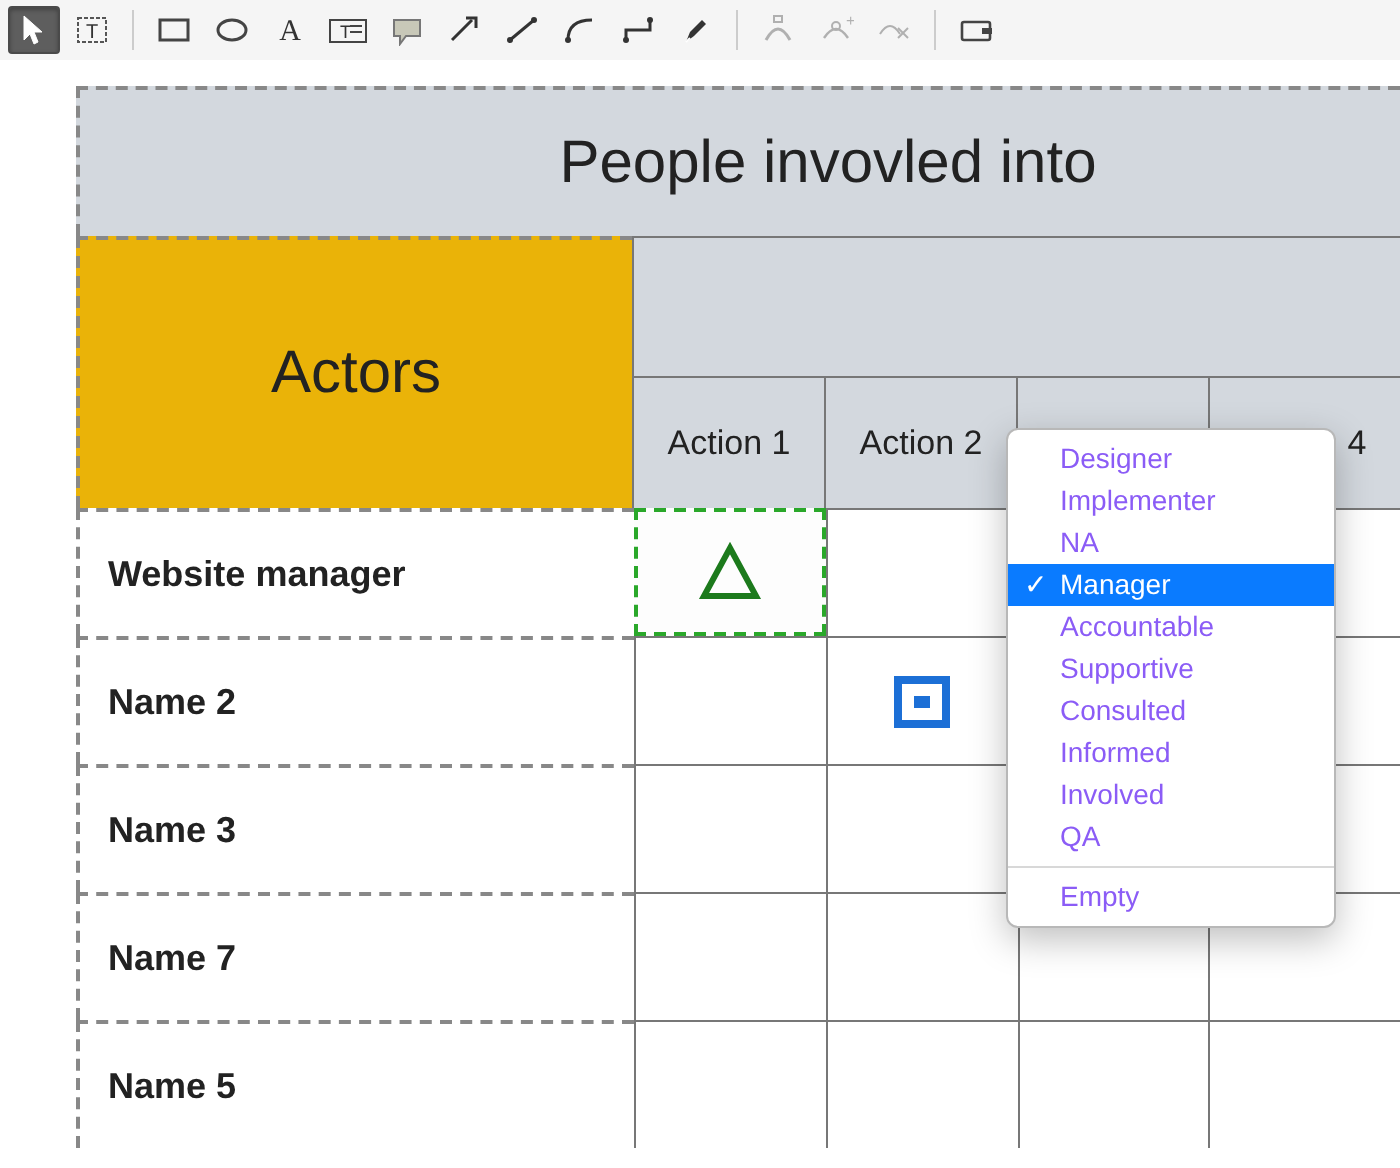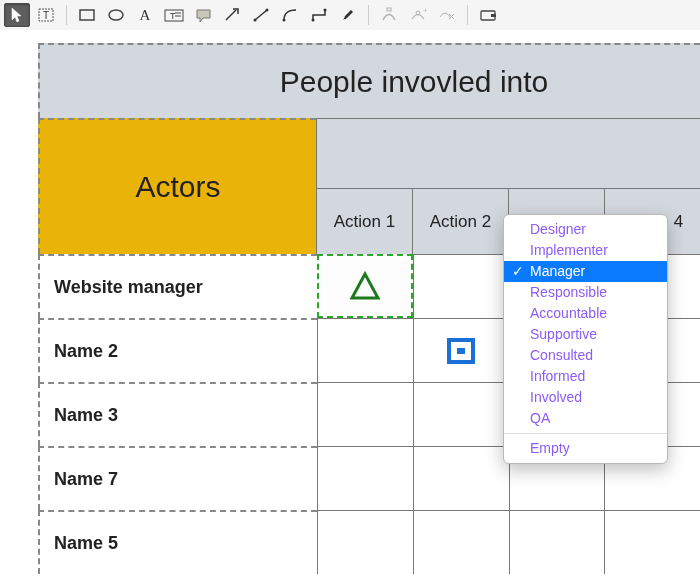--- a/index.html
+++ b/index.html
@@ -346,22 +346,22 @@
       <div class="data-cell"></div>
       <div class="data-cell"></div>
       <div class="data-cell"></div>
     </div>
   </div>
 </div>
 
 <div class="dropdown">
   <div class="dropdown-item">Designer</div>
   <div class="dropdown-item">Implementer</div>
+  <div class="dropdown-item">NA</div>
   <div class="dropdown-item selected">Manager</div>
-  <div class="dropdown-item">Responsible</div>
   <div class="dropdown-item">Accountable</div>
   <div class="dropdown-item">Supportive</div>
   <div class="dropdown-item">Consulted</div>
   <div class="dropdown-item">Informed</div>
   <div class="dropdown-item">Involved</div>
   <div class="dropdown-item">QA</div>
   <div class="dropdown-sep"></div>
   <div class="dropdown-item">Empty</div>
 </div>
 

